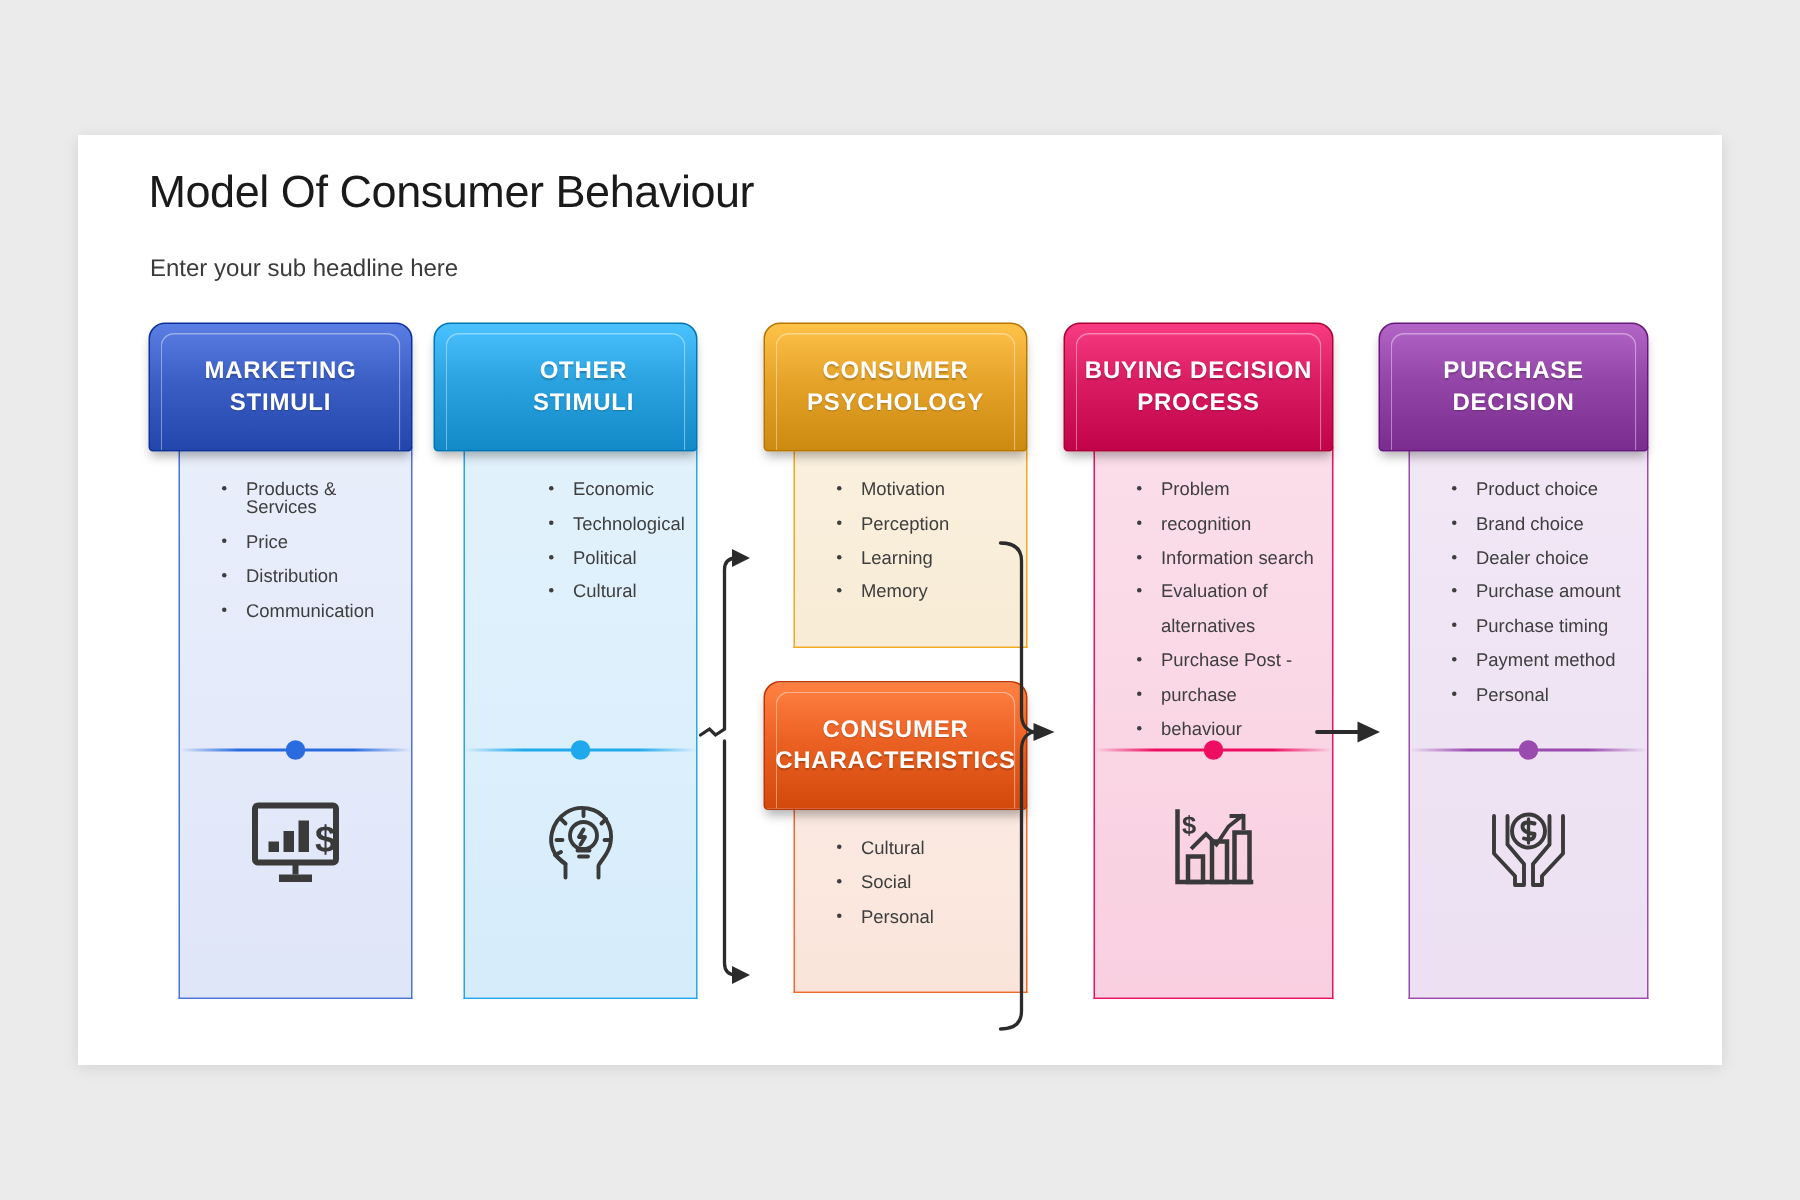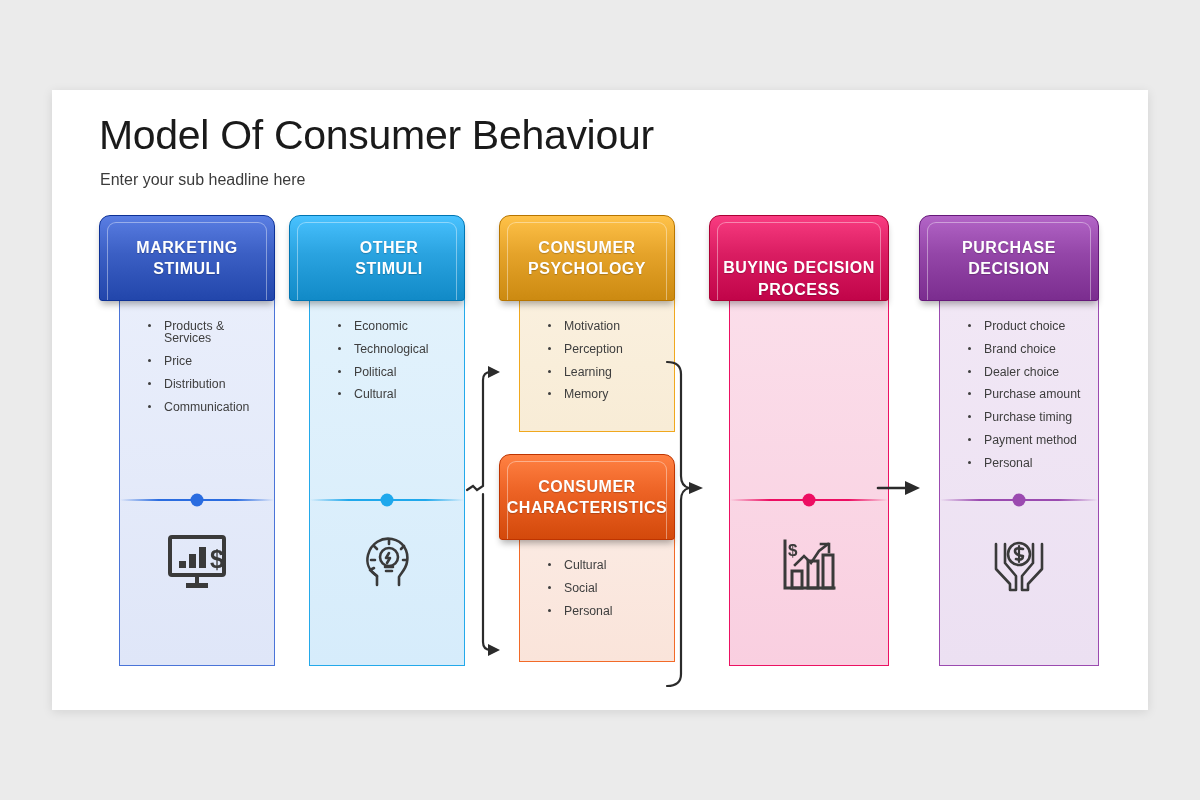--- a/index.html
+++ b/index.html
@@ -12,36 +12,36 @@
   }
   #slide {
     position: absolute;
     left: 52px; top: 90px;
     width: 1096px; height: 620px;
     background: #ffffff;
     box-shadow: 0 2px 10px rgba(0,0,0,0.10);
   }
   #title {
     position: absolute; left: 47px; top: 22px;
-    font-size: 41px; font-weight: 400; color: #1a1a1a;
+    font-size: 30px; font-weight: 400; color: #1a1a1a;
     letter-spacing: -0.3px; white-space: nowrap;
   }
   #subtitle {
     position: absolute; left: 48px; top: 81px;
     font-size: 16px; color: #3b3b3b;
   }
 
   .col {
     position: absolute;
     top: 125px;
     width: 176px;
   }
   .col.c1 { left: 47px; }
   .col.c2 { left: 237px; }
-  .col.c3 { left: 447px; }
+  .col.c3 { left: 457px; }
   .col.c4 { left: 657px; width: 180px; }
   .col.c5 { left: 867px; width: 180px; }
 
   
   .cap {
     position: relative;
     height: 86px;
     border-radius: 11px 11px 3px 3px;
     display: flex; align-items: center; justify-content: center;
     text-align: center;
@@ -142,21 +142,21 @@
           <rect x="20" y="49" width="22" height="5" fill="#3a3a3a" stroke="none"></rect>
         </svg>
       </div>
     </div>
   </div>
 
   <div class="col c2">
     <div class="cap" style="background: linear-gradient(rgb(73, 194, 255) 0%, rgb(42, 163, 224) 45%, rgb(17, 138, 199) 100%); border: 1px solid rgb(0, 117, 178); padding-left: 24px;">
       <div class="cap-label">OTHER<br>STIMULI</div>
     </div>
-    <div class="body" style="height: 368px; background: linear-gradient(rgb(226, 242, 252) 0%, rgb(214, 236, 251) 100%); border-color: rgb(35, 169, 234);">
+    <div class="body" style="height: 368px; background: linear-gradient(rgb(226, 242, 252) 0%, rgb(214, 236, 251) 100%); border-color: rgb(35, 169, 234); padding-left: 28px;">
       <ul class="items">
         <li class="bullet">Economic</li>
         <li class="bullet">Technological</li>
         <li class="bullet">Political</li>
         <li class="bullet">Cultural</li>
       </ul>
       <div class="divider" style="top:200px;">
         <div class="line" style="background: linear-gradient(90deg, rgba(255, 255, 255, 0) 0%, rgb(31, 168, 236) 25%, rgb(31, 168, 236) 75%, rgba(255, 255, 255, 0) 100%);"></div>
           <div class="dot" style="background: rgb(31, 168, 236);"></div>
       </div>
@@ -192,24 +192,34 @@
     <div class="body" style="height: 125px; background: linear-gradient(rgb(251, 234, 226) 0%, rgb(250, 228, 218) 100%); border-color: rgb(242, 106, 40);">
       <ul class="items">
         <li class="bullet">Cultural</li>
         <li class="bullet">Social</li>
         <li class="bullet">Personal</li>
       </ul>
     </div>
   </div>
 
   <div class="col c4">
-    <div class="cap" style="background: linear-gradient(rgb(249, 60, 129) 0%, rgb(218, 29, 98) 45%, rgb(193, 4, 73) 100%); border: 1px solid rgb(172, 0, 52); align-items: flex-end;">
+    <div class="cap" style="background: linear-gradient(rgb(249, 60, 129) 0%, rgb(218, 29, 98) 45%, rgb(193, 4, 73) 100%); border: 1px solid rgb(172, 0, 52);">
       <div class="cap-label">BUYING DECISION<br>PROCESS</div>
     </div>
     <div class="body" style="height: 368px; background: linear-gradient(rgb(251, 222, 234) 0%, rgb(249, 207, 224) 100%); border-color: rgb(236, 17, 98);">
+      <ul class="items">
+        <li class="bullet">Problem</li>
+        <li class="bullet">recognition</li>
+        <li class="bullet">Information search</li>
+        <li class="bullet">Evaluation of</li>
+        <li>alternatives</li>
+        <li class="bullet">Purchase Post -</li>
+        <li class="bullet">purchase</li>
+        <li class="bullet">behaviour</li>
+      </ul>
       <div class="divider" style="top:200px;">
         <div class="line" style="background: linear-gradient(90deg, rgba(255, 255, 255, 0) 0%, rgb(237, 14, 98) 25%, rgb(237, 14, 98) 75%, rgba(255, 255, 255, 0) 100%);"></div>
           <div class="dot" style="background: rgb(237, 14, 98);"></div>
       </div>
       <div class="icon-wrap" style="top:240px;">
         <svg width="62" height="58" viewBox="0 0 62 58" fill="none" stroke="#3a3a3a" stroke-width="3" stroke-linecap="square">
           <path d="M7 3 L7 50 L56 50"></path>
           <rect x="14" y="33" width="10" height="17"></rect>
           <rect x="30" y="23" width="10" height="27"></rect>
           <rect x="45" y="17" width="10" height="33"></rect>

